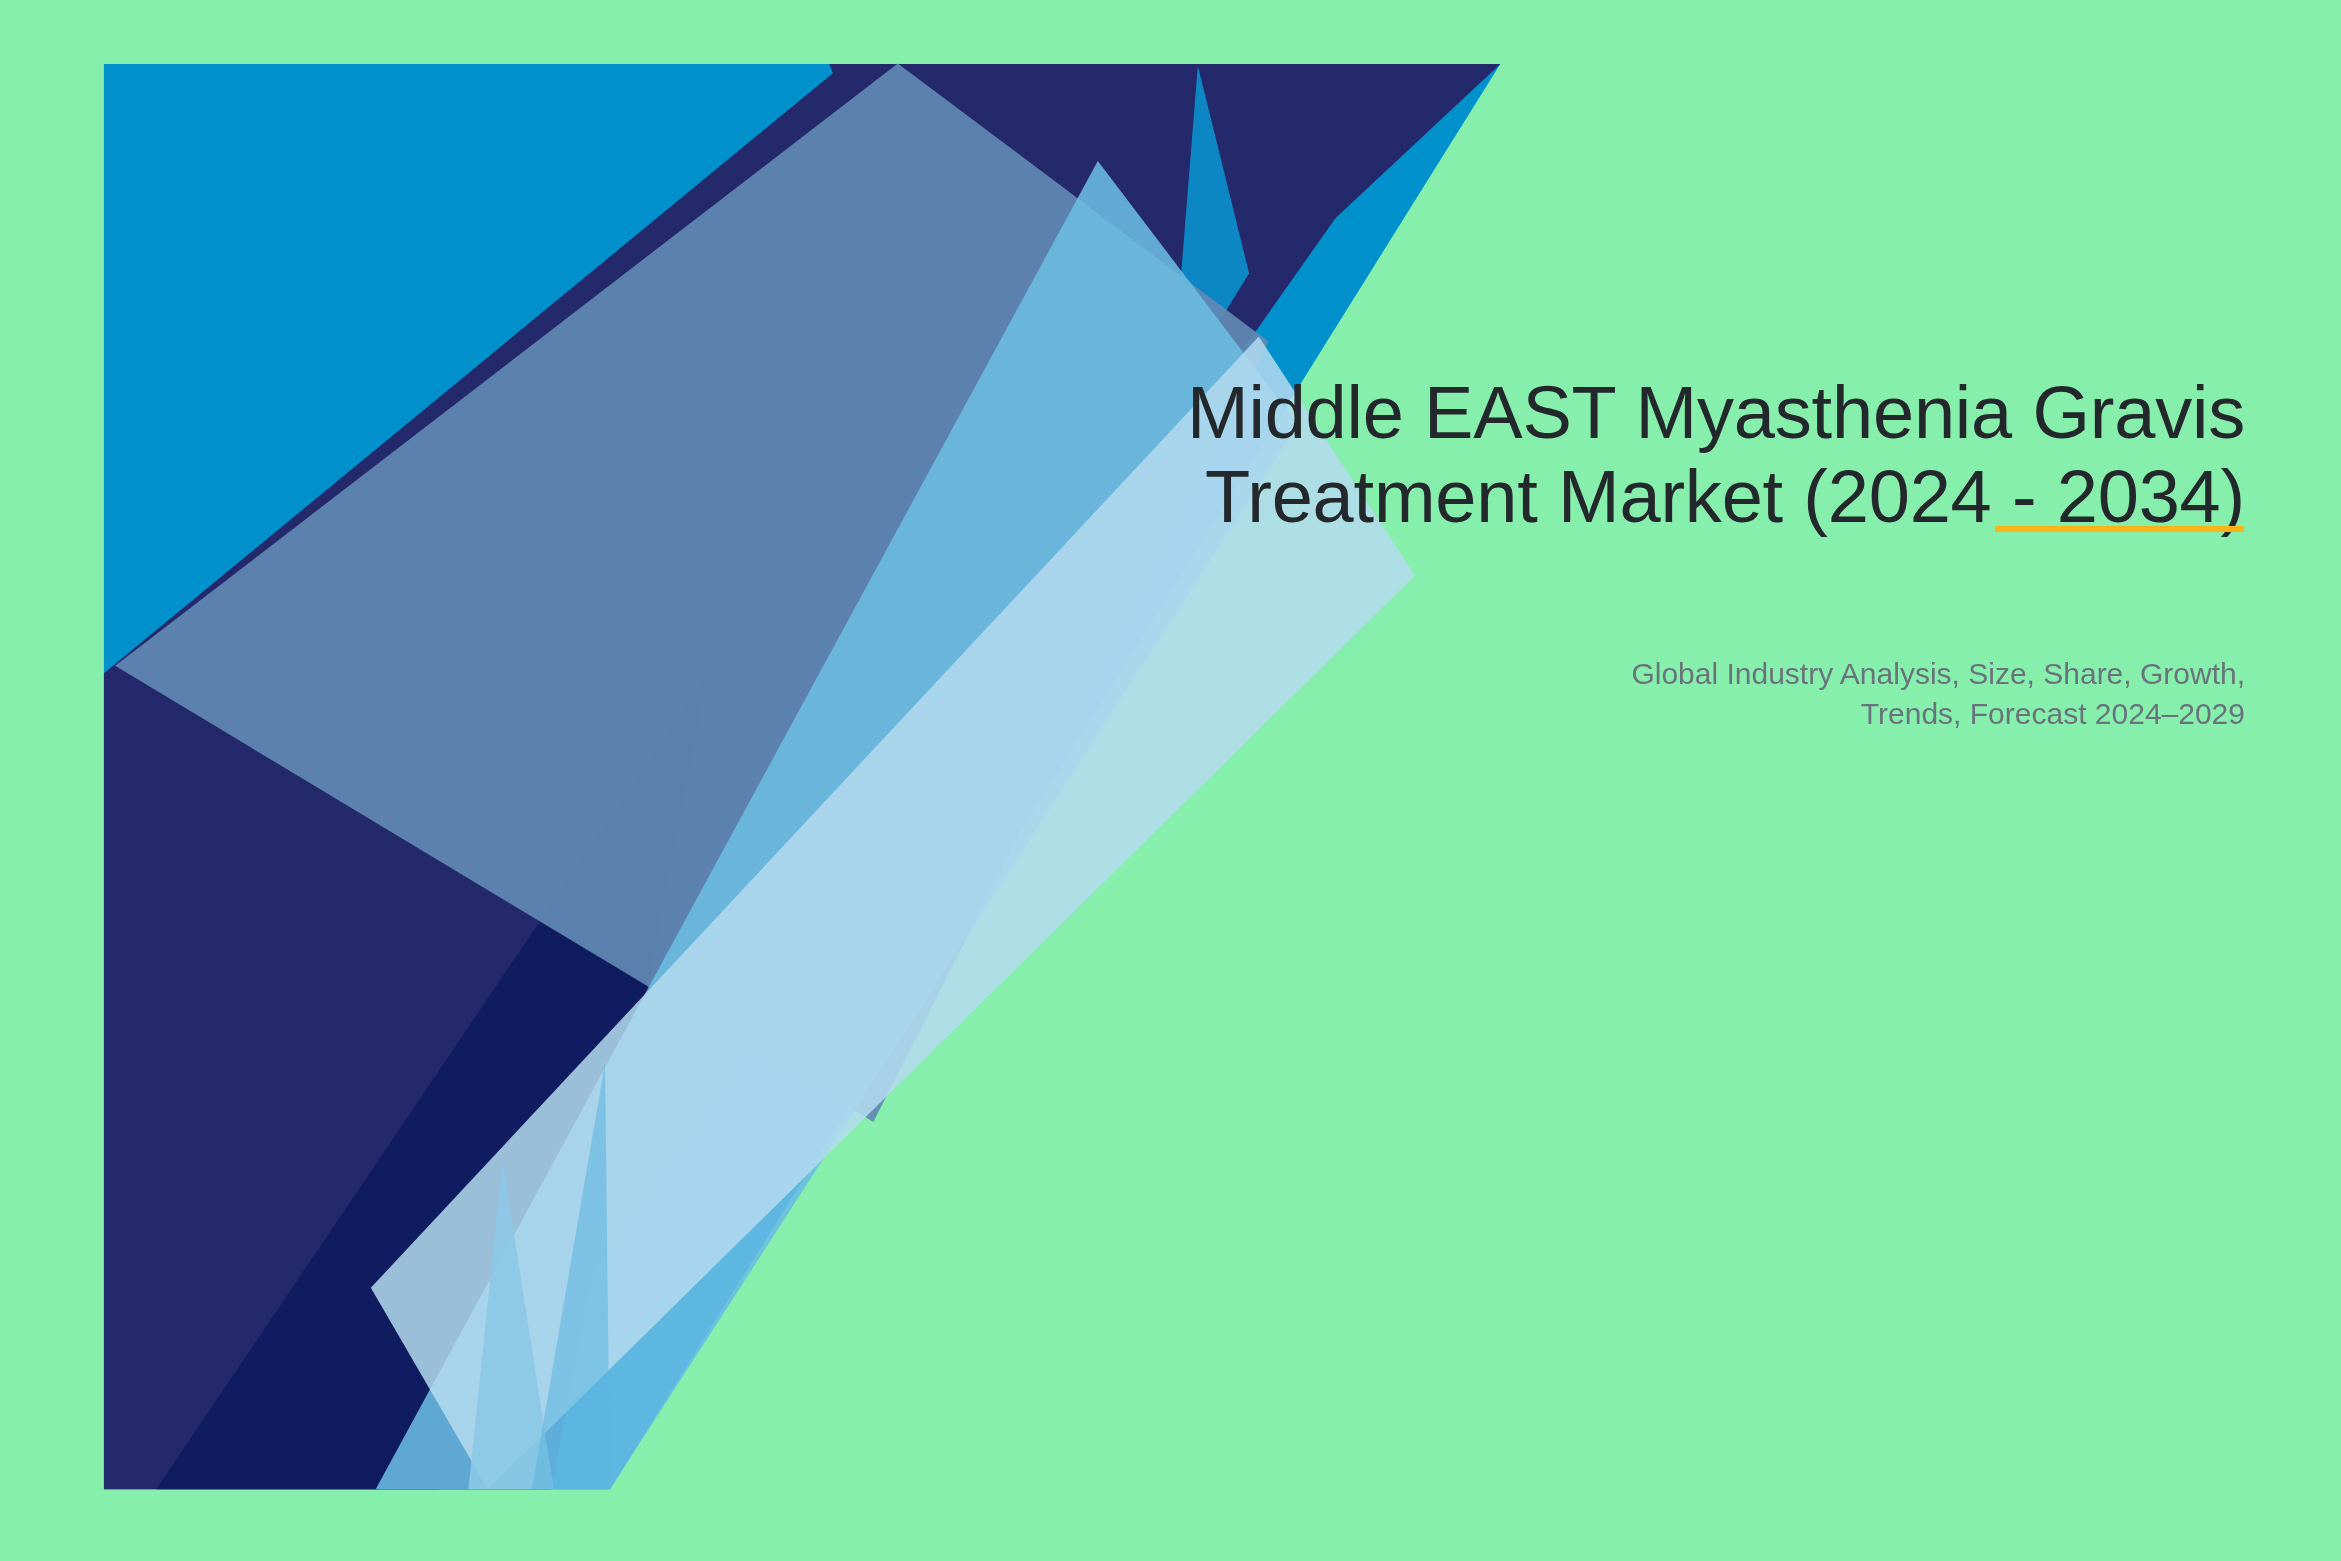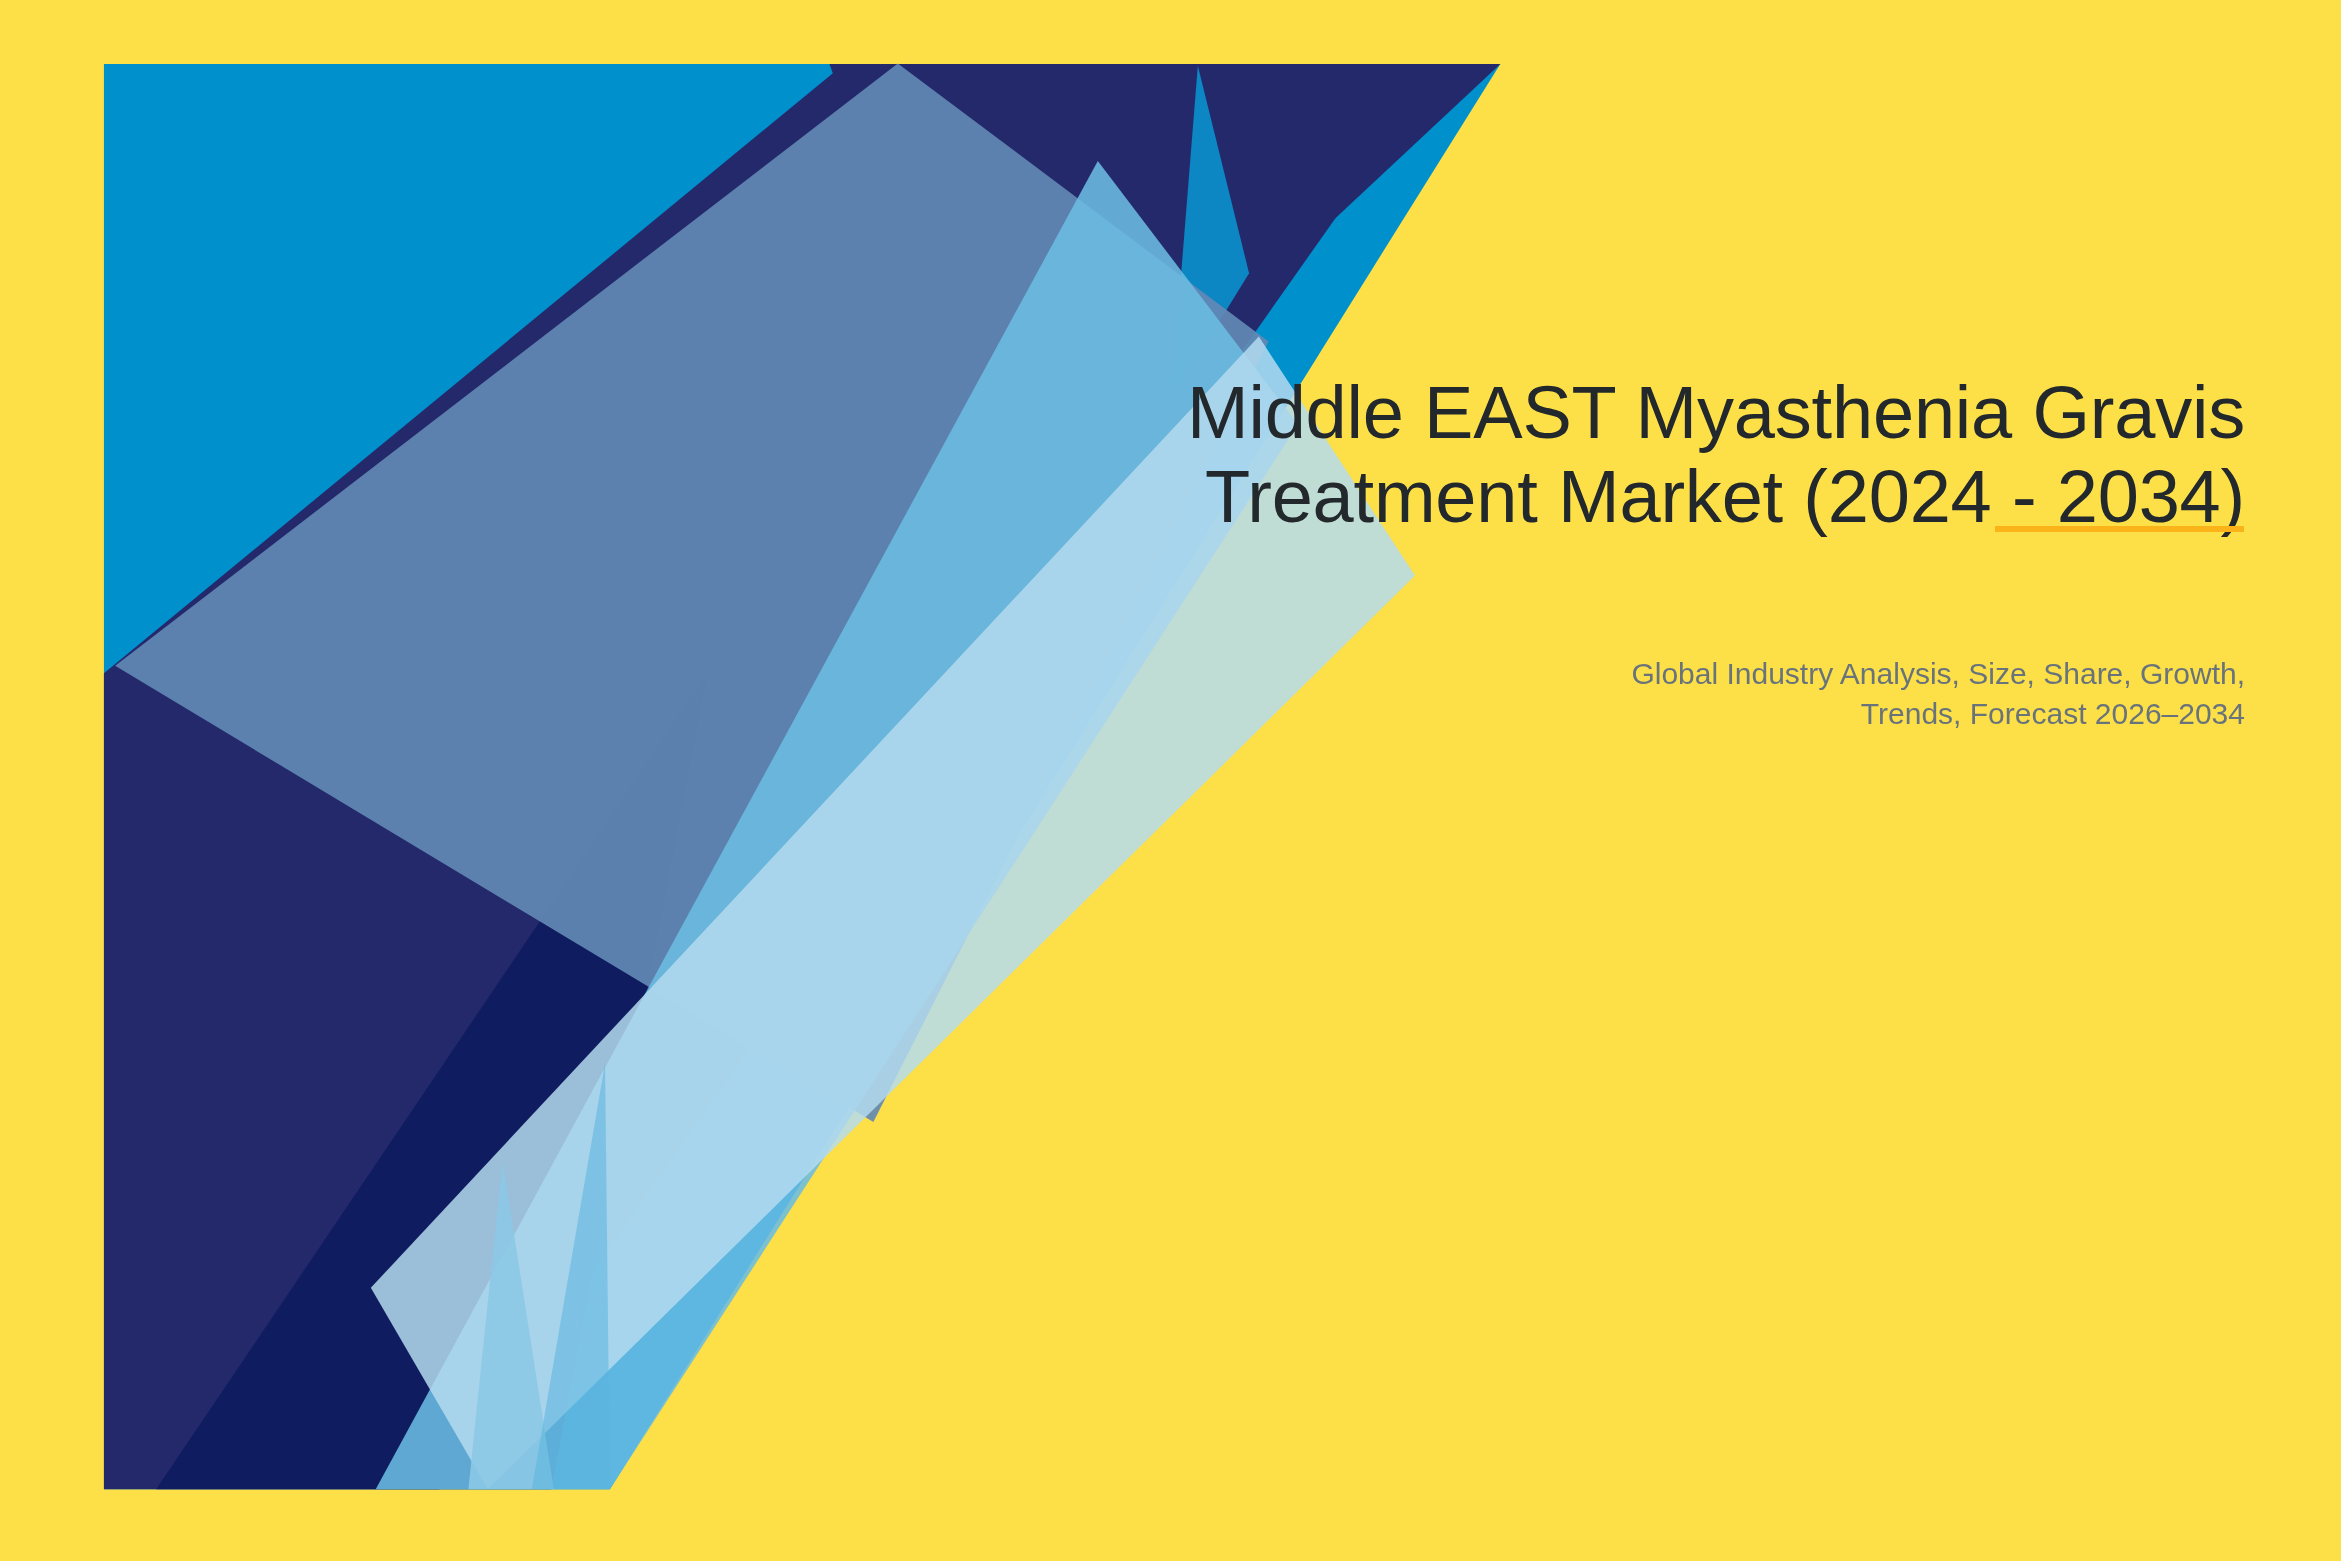--- a/index.html
+++ b/index.html
@@ -7,21 +7,21 @@
     padding: 0;
     background: #f7f9fb;
   }
   body {
     font-family: "Liberation Sans", sans-serif;
   }
   #slide {
     position: relative;
     width: 2342px;
     height: 1561px;
-    background: #fde047;
+    background: #86efac;
     overflow: hidden;
   }
   #artwork {
     position: absolute;
     left: 0;
     top: 0;
     width: 2342px;
     height: 1561px;
     display: block;
   }
@@ -101,19 +101,19 @@
     <g>
       <polygon points="1030,2380 1135,3053 960,3053" fill="#8cc8e6" opacity="0.9"></polygon>
       <polygon points="1240,2180 1250,3053 1090,3053" fill="#5bb4de" opacity="0.55"></polygon>
     </g>
 
   </svg>
 
   <div id="text-block">
     <h1 id="page-title">Middle EAST Myasthenia Gravis
 Treatment Market (2024 - 2034)</h1>
-    <p id="subtitle">Global Industry Analysis, Size, Share, Growth, Trends, Forecast 2026–2034</p>
+    <p id="subtitle">Global Industry Analysis, Size, Share, Growth, Trends, Forecast 2024–2029</p>
   </div>
 
   <div class="yellow-underline"></div>
 
 </div>
 
 
 </body></html>

